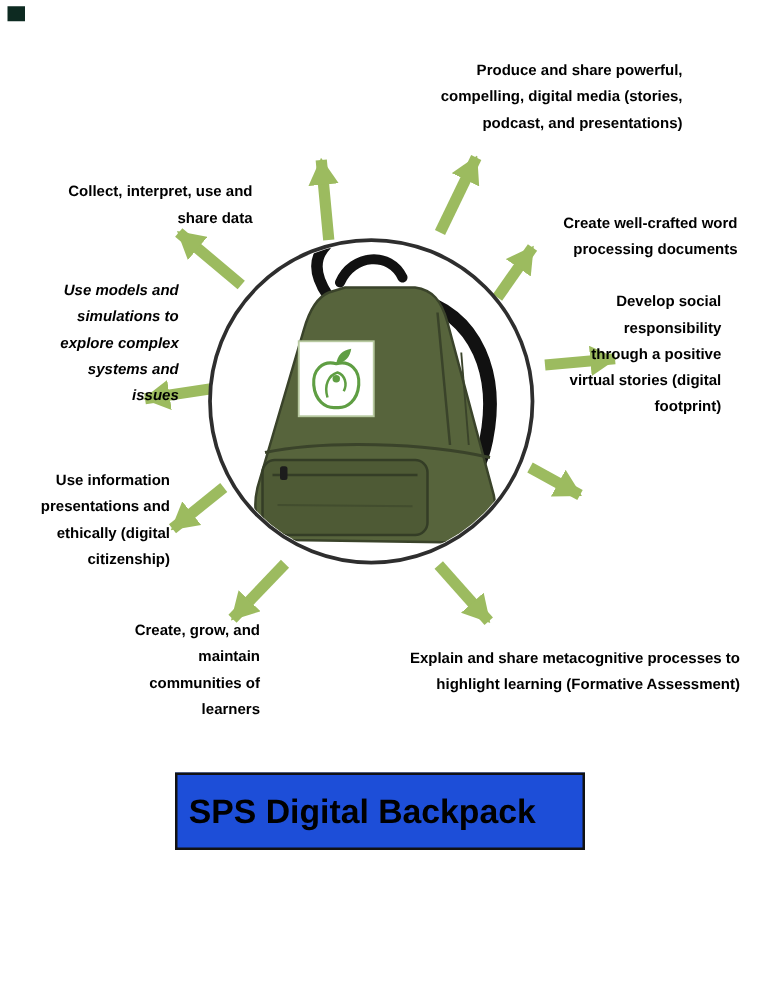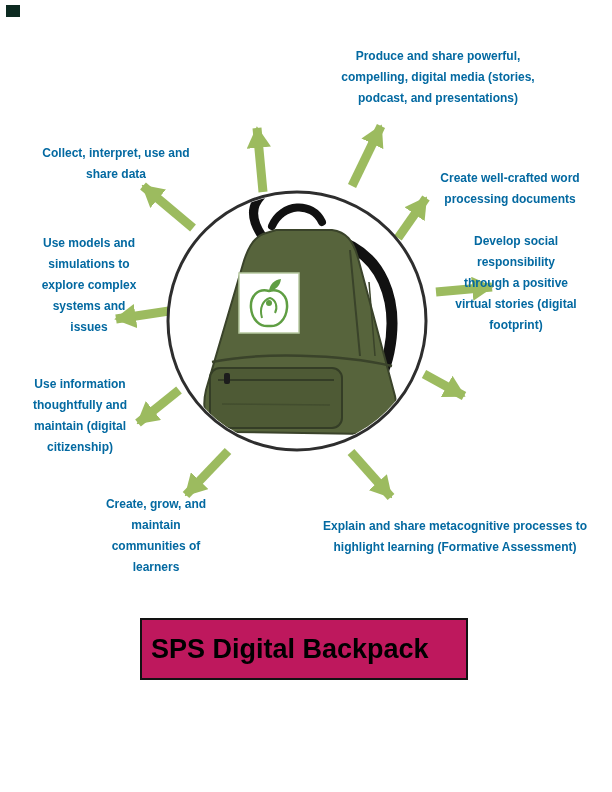--- a/index.html
+++ b/index.html
@@ -9,30 +9,30 @@
     background:#ffffff;
     font-family:"Liberation Sans", sans-serif;
     overflow:hidden;
   }
   .layer{position:absolute;left:0;top:0;width:612px;height:792px;}
   .label{
     position:absolute;
     font-size:12px;
     line-height:21px;
     font-weight:700;
-    color:#0369a1;
-    text-align:center;
+    color:#000000;
+    text-align:right;
   }
   .corner-mark{
     position:absolute;left:6px;top:5px;width:14px;height:12px;
     background:#0d2a21;
   }
   .banner{
     position:absolute;left:140px;top:618px;width:328px;height:62px;
-    background:#be185d;
+    background:#1d4ed8;
     border:2px solid #121212;
     box-sizing:border-box;
     display:flex;align-items:center;
   }
   .banner h1{
     margin:0;padding:0 0 0 9px;
     font-size:27px;line-height:1;
     font-weight:700;color:#000000;
     letter-spacing:0px;
     white-space:nowrap;
@@ -105,23 +105,23 @@
         <path d="M269,291 C270,284 274,280 281,279 C280,286 276,290 269,291 Z" fill="#5f9e43" stroke="none"></path>
         <path d="M262,318 C259,308 263,300 270,298 C276,300 278,307 275,313" stroke-width="2"></path>
         <circle cx="269" cy="303" r="3" fill="#5f9e43" stroke="none"></circle>
       </g>
     </g>
   </svg>
 
   <div class="label" style="left:330px;top:46px;width:216px;">Produce and share powerful, compelling, digital media (stories, podcast, and presentations)</div>
   <div class="label" style="left:30px;top:143px;width:172px;">Collect, interpret, use and share data</div>
   <div class="label" style="left:430px;top:168px;width:160px;">Create well-crafted word processing documents</div>
-  <div class="label" style="left:35px;top:233px;width:108px;">Use models and simulations to explore complex systems and issues</div>
+  <div class="label" style="left:35px;top:222px;width:108px;font-style:italic;">Use models and simulations to explore complex systems and issues</div>
   <div class="label" style="left:455px;top:231px;width:122px;">Develop social responsibility through a positive virtual stories (digital footprint)</div>
-  <div class="label" style="left:24px;top:374px;width:112px;">Use information thoughtfully and maintain (digital citizenship)</div>
+  <div class="label" style="left:24px;top:374px;width:112px;">Use information presentations and ethically (digital citizenship)</div>
   <div class="label" style="left:318px;top:516px;width:274px;">Explain and share metacognitive processes to highlight learning (Formative Assessment)</div>
   <div class="label" style="left:104px;top:494px;width:104px;">Create, grow, and maintain communities of learners</div>
 
   <div class="banner">
     <h1>SPS Digital Backpack</h1>
   </div>
 
 
 </div>
 

